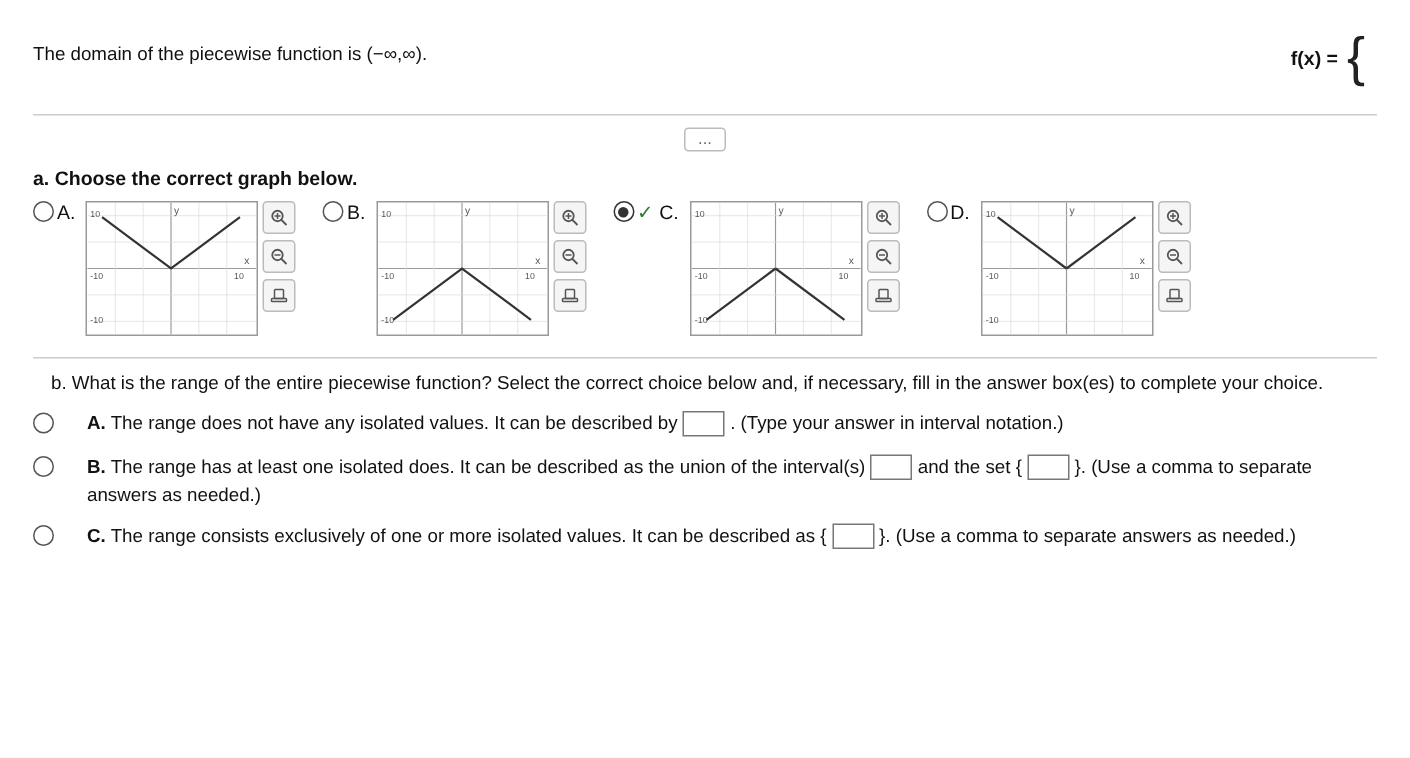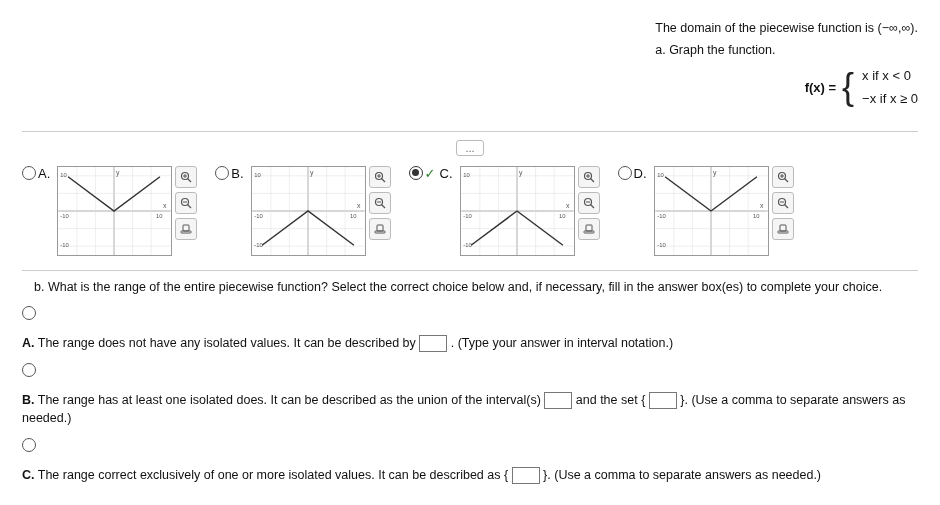--- a/index.html
+++ b/index.html
@@ -12,22 +12,22 @@
       color: #111;
     }
     .page {
       background: #fff;
       width: 940px;
       min-height: 505px;
       padding: 18px 22px 18px 22px;
     }
     .top-section {
       display: flex;
-      flex-direction: column;
-      align-items: flex-end;
+      flex-direction: row;
+      align-items: center;
       margin-bottom: 20px;
     }
     .problem-text {
       flex: 1;
       font-size: 12.5px;
       line-height: 1.6;
     }
     .problem-text .title-line {
       margin-bottom: 2px;
     }
@@ -168,23 +168,23 @@
       line-height: 1.4;
       padding-left: 12px;
     }
     .range-options {
       display: flex;
       flex-direction: column;
       gap: 8px;
     }
     .range-option {
       display: flex;
-      flex-direction: column;
+      flex-direction: row;
       align-items: flex-start;
-      gap: 8px;
+      gap: 22px;
       font-size: 12.5px;
       line-height: 1.5;
     }
     .range-option .radio-wrap {
       margin-top: 2px;
     }
     .input-box {
       display: inline-block;
       width: 28px;
       height: 17px;
@@ -200,38 +200,34 @@
     .bold { font-weight: bold; }
   </style>
 </head>
 <body>
 
 <div class="page">
 
   <div class="top-section">
     <div class="problem-text">
       <div class="title-line">The domain of the piecewise function is (−∞,∞).</div>
-      <div class="title-line">a. Graph the function.</div>
     </div>
     <div class="piecewise-func">
       <span class="fx-label">f(x) =</span>
       <span class="brace">{</span>
-      <div class="cases">
-        <span>x  if  x &lt; 0</span>
-        <span>−x  if  x ≥ 0</span>
-      </div>
     </div>
   </div>
 
   <div class="divider-line"></div>
 
   <div class="dots-row">
     <span class="dots">...</span>
   </div>
 
+  <div class="section-label">a. Choose the correct graph below.</div>
 
   <div class="graphs-row">
 
     <div class="graph-option">
       <div style="display:flex;align-items:flex-start;gap:2px;">
         <div class="radio-circle"></div>
         <span class="option-label-text">A.</span>
       </div>
       <div class="graph-container">
         <div class="graph-with-icons">
@@ -495,21 +491,21 @@
           <span style="margin-left:0px;"></span>
         </div>
       </div>
 
       <div class="range-option">
         <div class="radio-wrap">
           <div class="radio-circle"></div>
         </div>
         <div>
           <span class="bold">C.</span>
-          <span>The range correct exclusively of one or more isolated values. It can be described as {</span>
+          <span>The range consists exclusively of one or more isolated values. It can be described as {</span>
           <span class="input-box"></span>
           <span>}. (Use a comma to separate answers as needed.)</span>
         </div>
       </div>
 
     </div>
   </div>
 
 </div>
 

